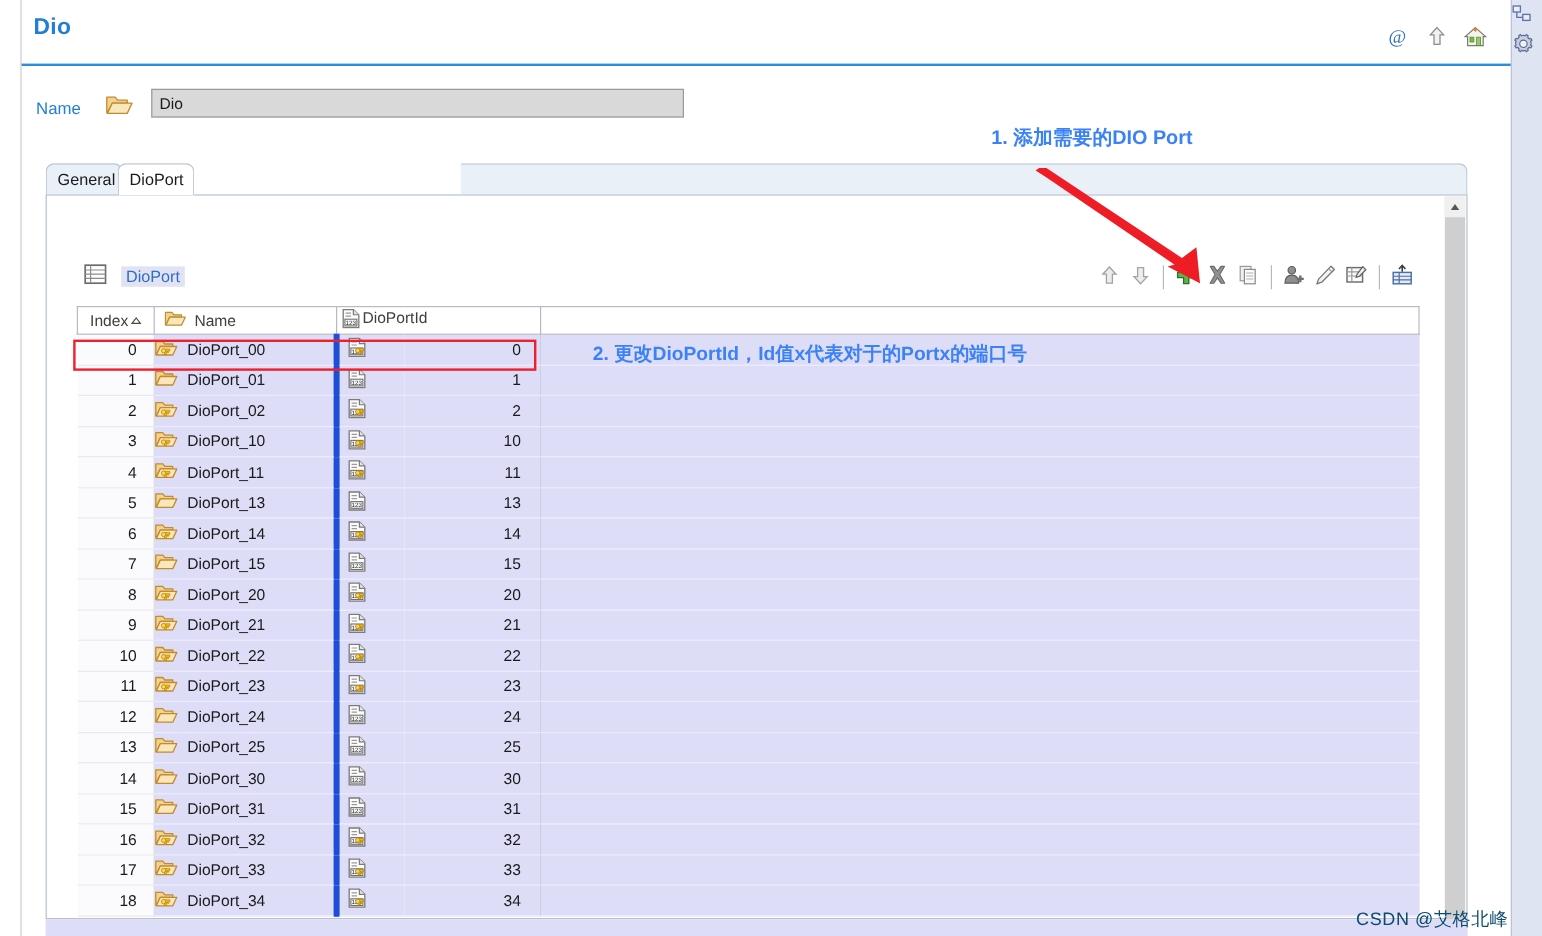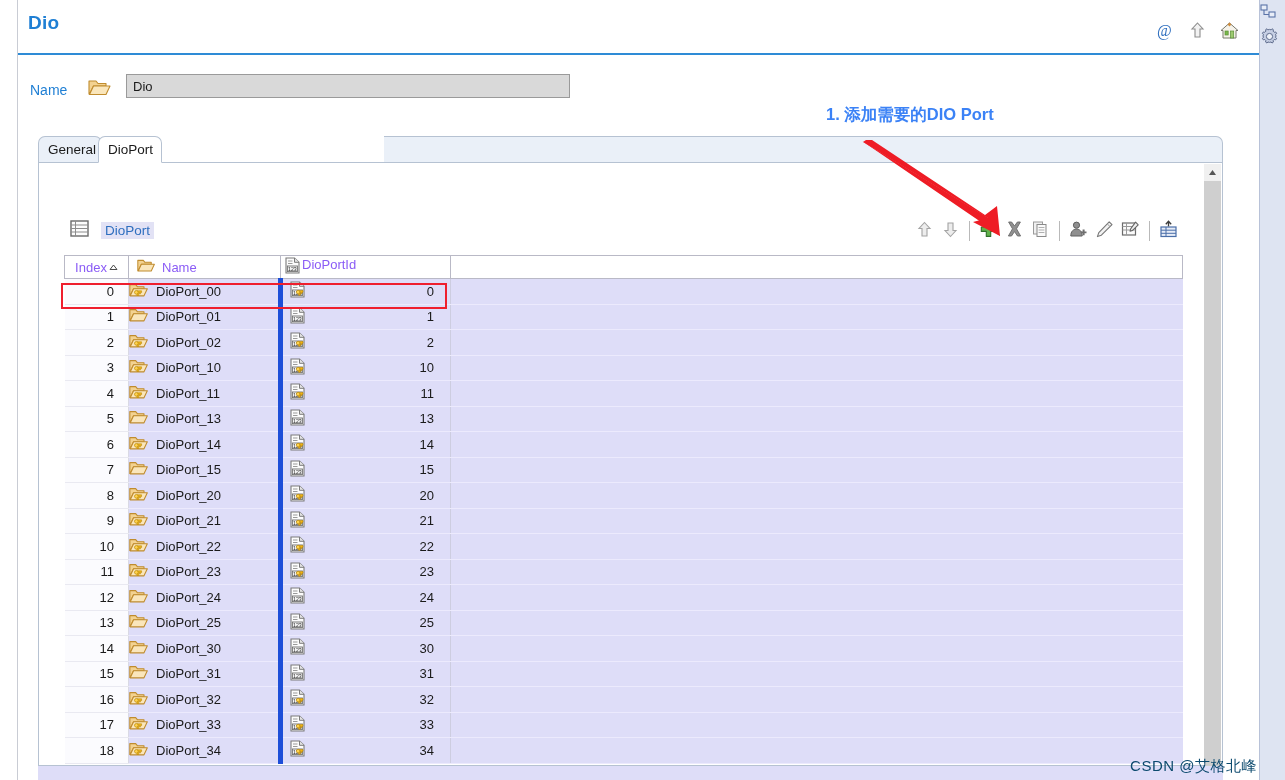--- a/index.html
+++ b/index.html
@@ -87,21 +87,21 @@
   .grid-tools .sep{width:1px;height:20px;background:#b9b9b9;margin:0 2px;}
 
   
   .tbl{
     position:absolute;left:64px;top:255px;width:1118px;
     border-collapse:collapse;table-layout:fixed;
     font-size:13px;
   }
   .tbl th{
     background:#ffffff;border:1px solid #b9b9c6;border-left:none;
-    font-weight:normal;height:22px;padding:0;color:#8b5cf6;
+    font-weight:normal;height:22px;padding:0;color:#404040;
     vertical-align:middle;
   }
   .tbl th:first-child{border-left:1px solid #b9b9c6;}
   .tbl td{
     background:#deddf8;border-bottom:1px solid #eceafd;
     height:24.5px;padding:0;color:#1a1a1a;vertical-align:middle;
   }
   .tbl td.c-index{
     background:#fbfbfe;text-align:right;padding-right:14px;
     border-right:1px solid #d9d9e4;border-bottom:1px solid #e9e9f1;
@@ -798,20 +798,21 @@
                 <path d="M8.6 9.6 h4.4 v1.6 h-1 v1.3 h-1 v-1.3 h-.7 v3 h-1.7 z" fill="#f6b915" stroke="#b8860b" stroke-width=".6"></path>
                 <circle cx="8.1" cy="11.1" r="1.8" fill="#ffd34d" stroke="#b8860b" stroke-width=".7"></circle>
               </svg></span></td>
           <td class="c-id">34</td>
           <td class="c-pad"></td>
         </tr>
       </tbody>
   </table>
 
   <div class="anno anno1">1. 添加需要的DIO Port</div>
+  <div class="anno anno2">2. 更改DioPortId，Id值x代表对于的Portx的端口号</div>
 
   <svg class="arrow-svg" width="170" height="100" viewBox="0 0 170 100">
     <path d="M3 2 L128 78 L113 82 L140 96 L137 66 L125 75 L9 -2 Z" fill="#ee1c25"></path>
     <path d="M2 1 L132 80 L140 96 L118 80 Z" fill="#ee1c25"></path>
   </svg>
 
   <div class="hl-box"></div>
 
   <div class="wm">CSDN @艾格北峰</div>
 </div>

